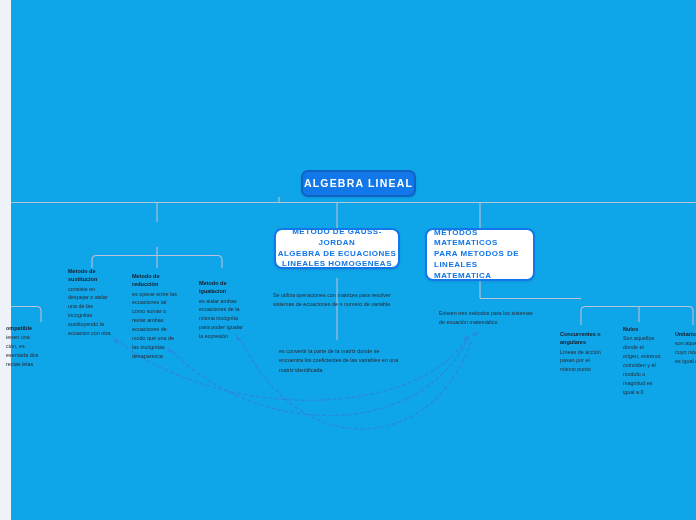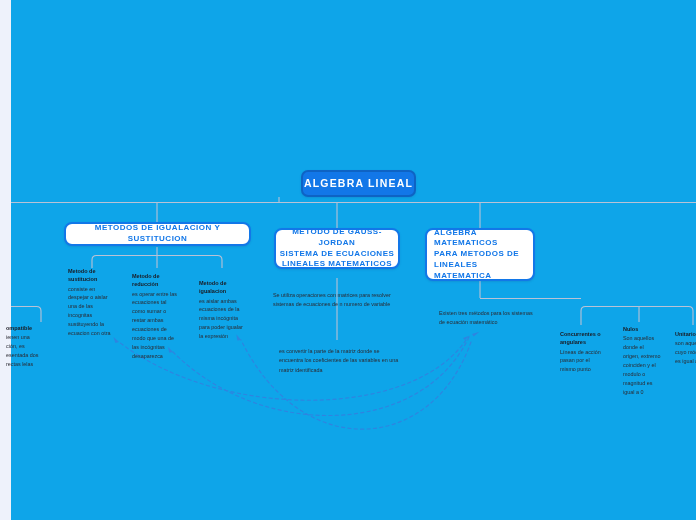--- a/index.html
+++ b/index.html
@@ -112,35 +112,32 @@
 
       <path d="M452,338 l7,-2.6 l-5.2,4.6 z"></path>
       <path d="M461,334 l7.4,-2.2 l-5.6,4.6 z"></path>
     </g>
   </svg>
 
   <div class="node root" style="left:290px; top:170px; width:115px; height:27px;">
     <span>ALGEBRA LINEAL</span>
   </div>
 
-  <div class="node l1" style="left:53px; top:222px; width:187px; height:24px;">
-    <span>METODOS DE IGUALACION Y SUSTITUCION</span>
-  </div>
 
   <div class="node l1 multiline" style="left:263px; top:228px; width:126px; height:41px; padding:0 0;">
     <span>
       <span>METODO DE GAUSS-JORDAN</span><br>
-      <span>SISTEMA DE ECUACIONES</span><br>
-      <span>LINEALES MATEMATICOS</span>
+      <span>ALGEBRA DE ECUACIONES</span><br>
+      <span>LINEALES HOMOGENEAS</span>
     </span>
   </div>
 
   <div class="node l1 multiline" style="left:414px; top:228px; width:110px; height:53px; padding:0 7px; justify-content:flex-start; text-align:left;">
     <span>
-      <span>ALGEBRA MATEMATICOS</span><br>
+      <span>METODOS MATEMATICOS</span><br>
       <span>PARA METODOS DE</span><br>
       <span>LINEALES MATEMATICA</span>
     </span>
   </div>
 
   <div class="leaf" style="left:57px; top:267px; width:44px;">
     <span class="ttl">Metodo de sustitucion</span>
     <span class="bdy">consiste en despejar o aislar una de las incognitas sustituyendo la ecuacion con otra</span>
   </div>
 

